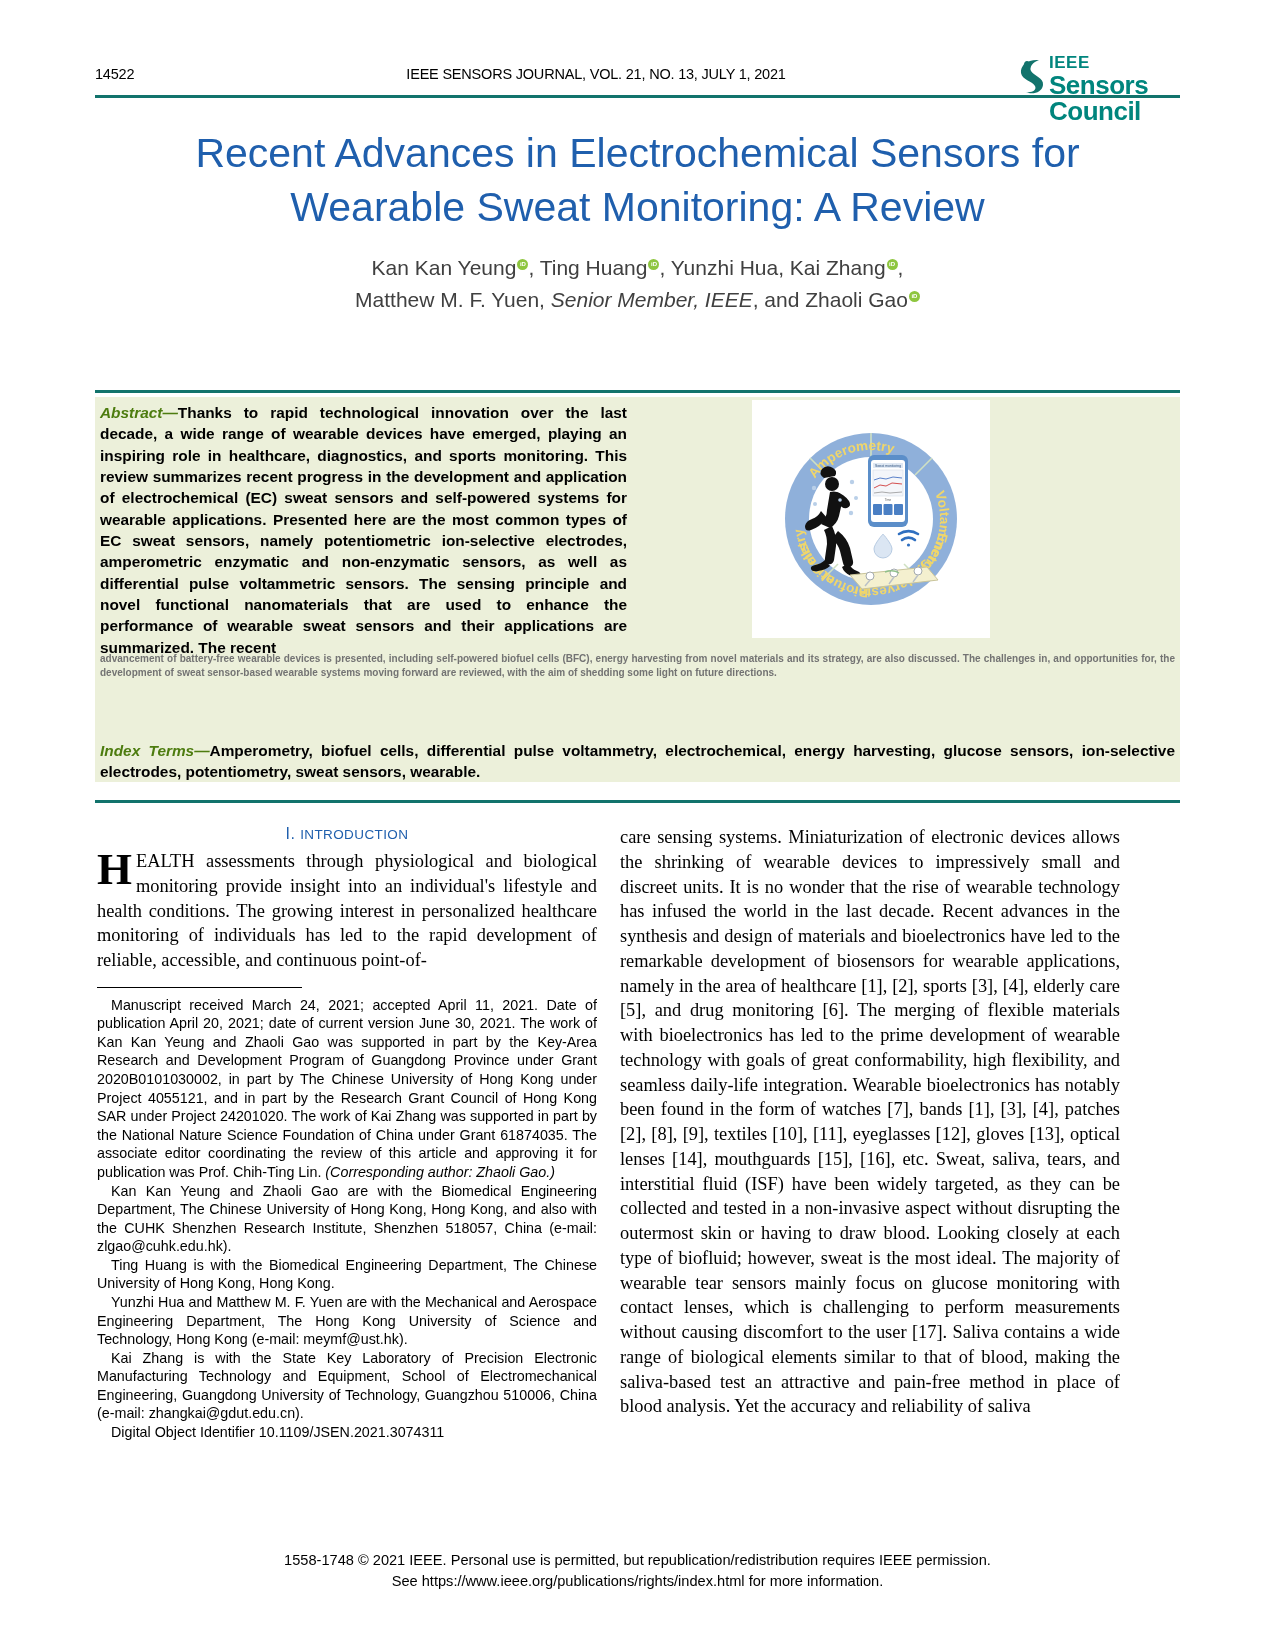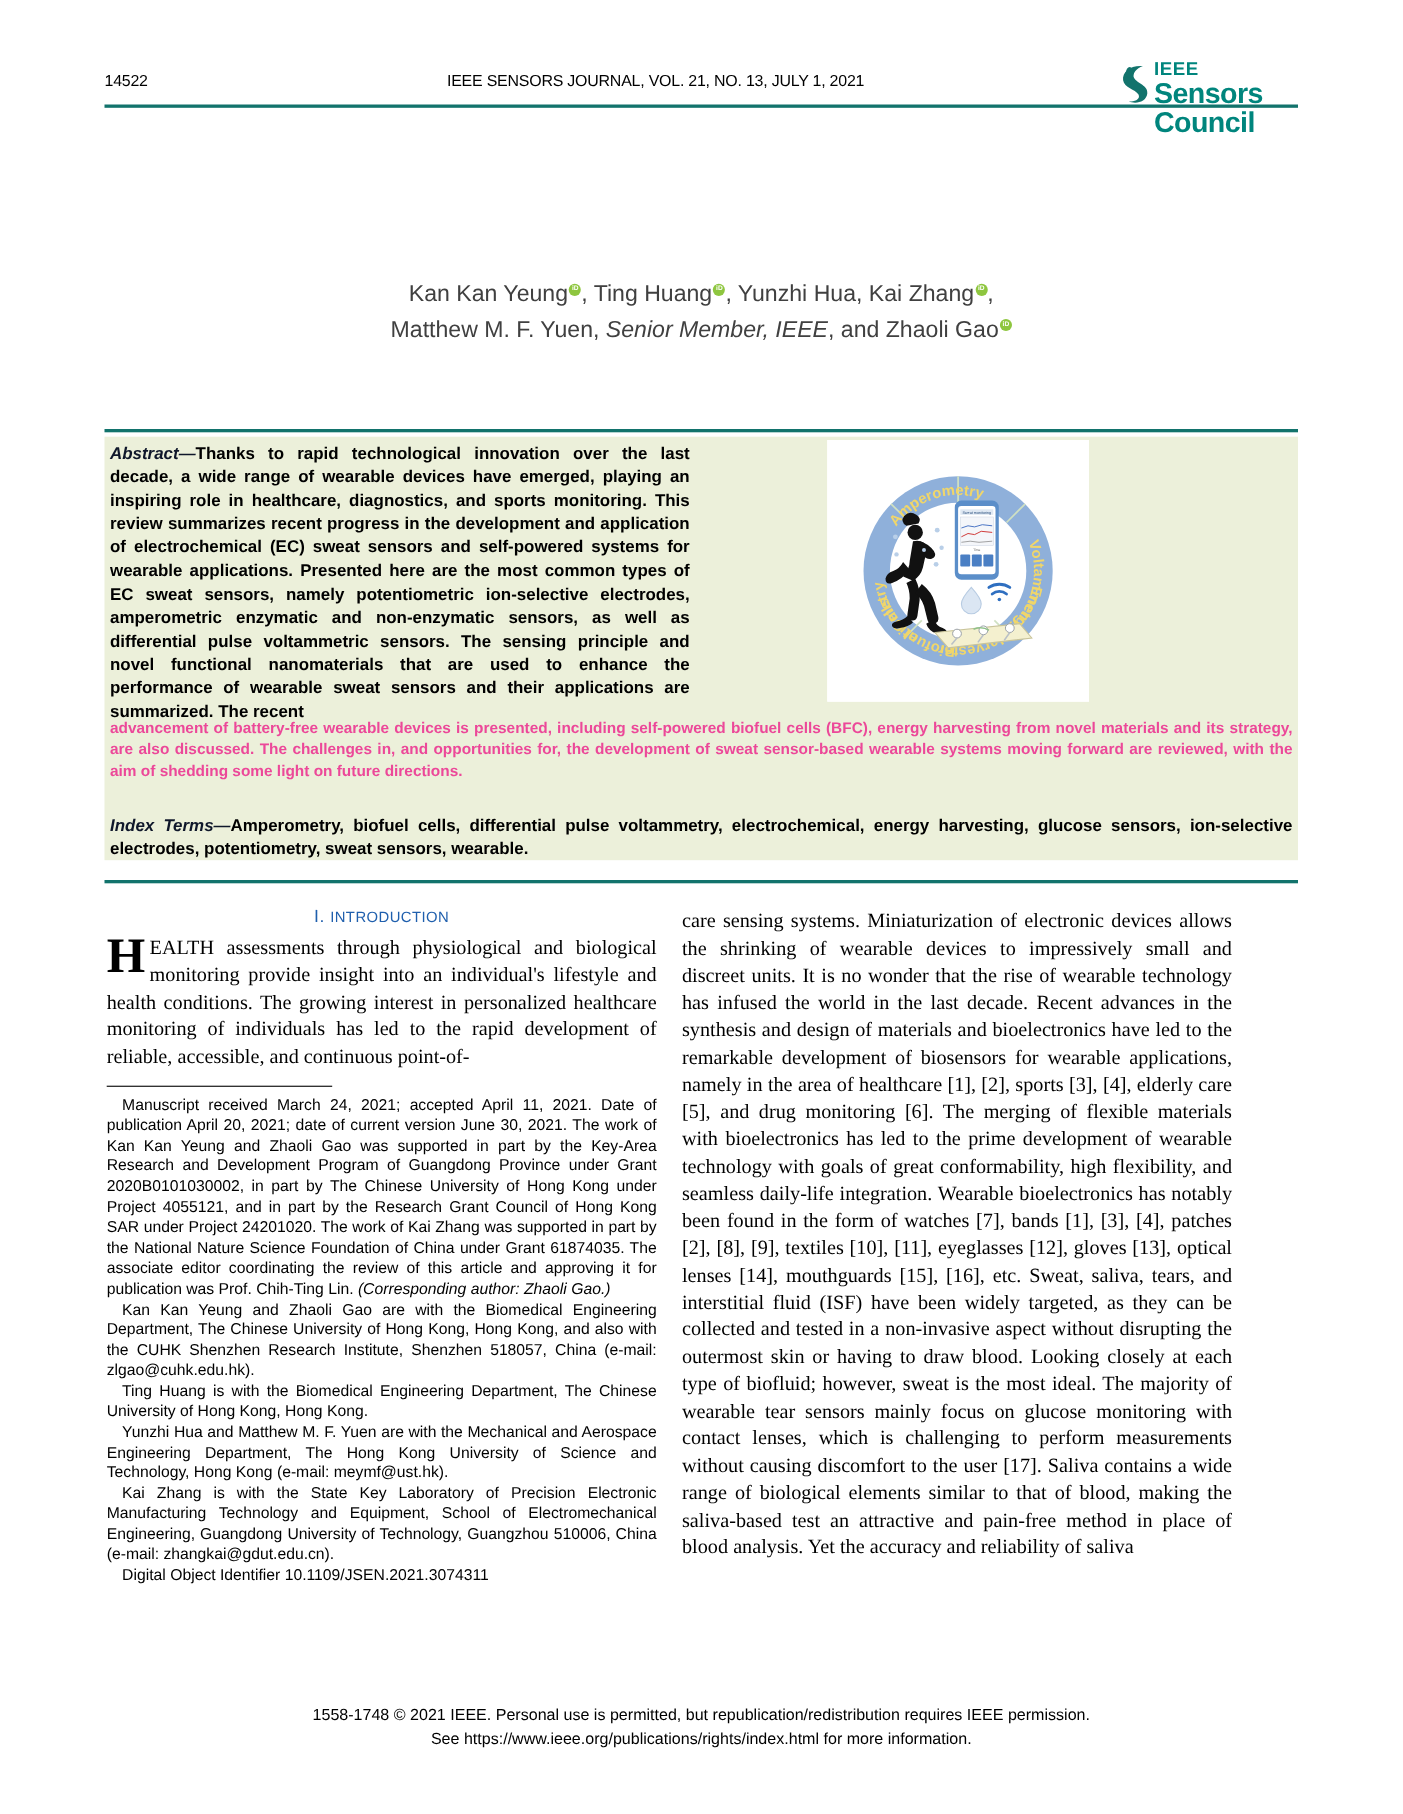--- a/index.html
+++ b/index.html
@@ -169,29 +169,29 @@
     font-weight: bold;
     color: #000;
     text-align: justify;
   }
   .abs-text-wide {
     position: absolute;
     left: 100px;
     top: 652px;
     width: 1075px;
     font-family: "Liberation Sans", sans-serif;
-    font-size: 14px;
+    font-size: 10px;
     line-height: 1.385;
     font-weight: bold;
-    color: #ec4899;
+    color: #737373;
     text-align: justify;
   }
   .abs-lead {
     font-style: italic;
-    color: #0f172a;
+    color: #4d7c0f;
     font-weight: bold;
   }
   .index-terms {
     position: absolute;
     left: 100px;
     top: 740px;
     width: 1075px;
     font-family: "Liberation Sans", sans-serif;
     font-size: 15.4px;
     line-height: 1.385;
@@ -311,20 +311,21 @@
         <ellipse cx="9" cy="9" rx="3.4" ry="5" fill="#12736c"></ellipse>
       </svg>
       <span class="ieee-logo-text">
         <span class="l1">IEEE</span>
         <span class="l2">Sensors Council</span>
       </span>
     </div>
   </div>
   <div class="rule-head"></div>
 
+  <div class="title">Recent Advances in Electrochemical Sensors for Wearable Sweat Monitoring: A Review</div>
 
   <div class="authors">
     <span>Kan Kan Yeung</span><span class="orcid"></span><span>, Ting Huang</span><span class="orcid"></span><span>, Yunzhi Hua, Kai Zhang</span><span class="orcid"></span><span>,</span><br>
     <span>Matthew M. F. Yuen, </span><em>Senior Member, IEEE</em><span>, and Zhaoli Gao</span><span class="orcid"></span>
   </div>
 
   <div class="rule-abs-top"></div>
   <div class="abstract-band"></div>
 
   <div class="abs-text-narrow">

